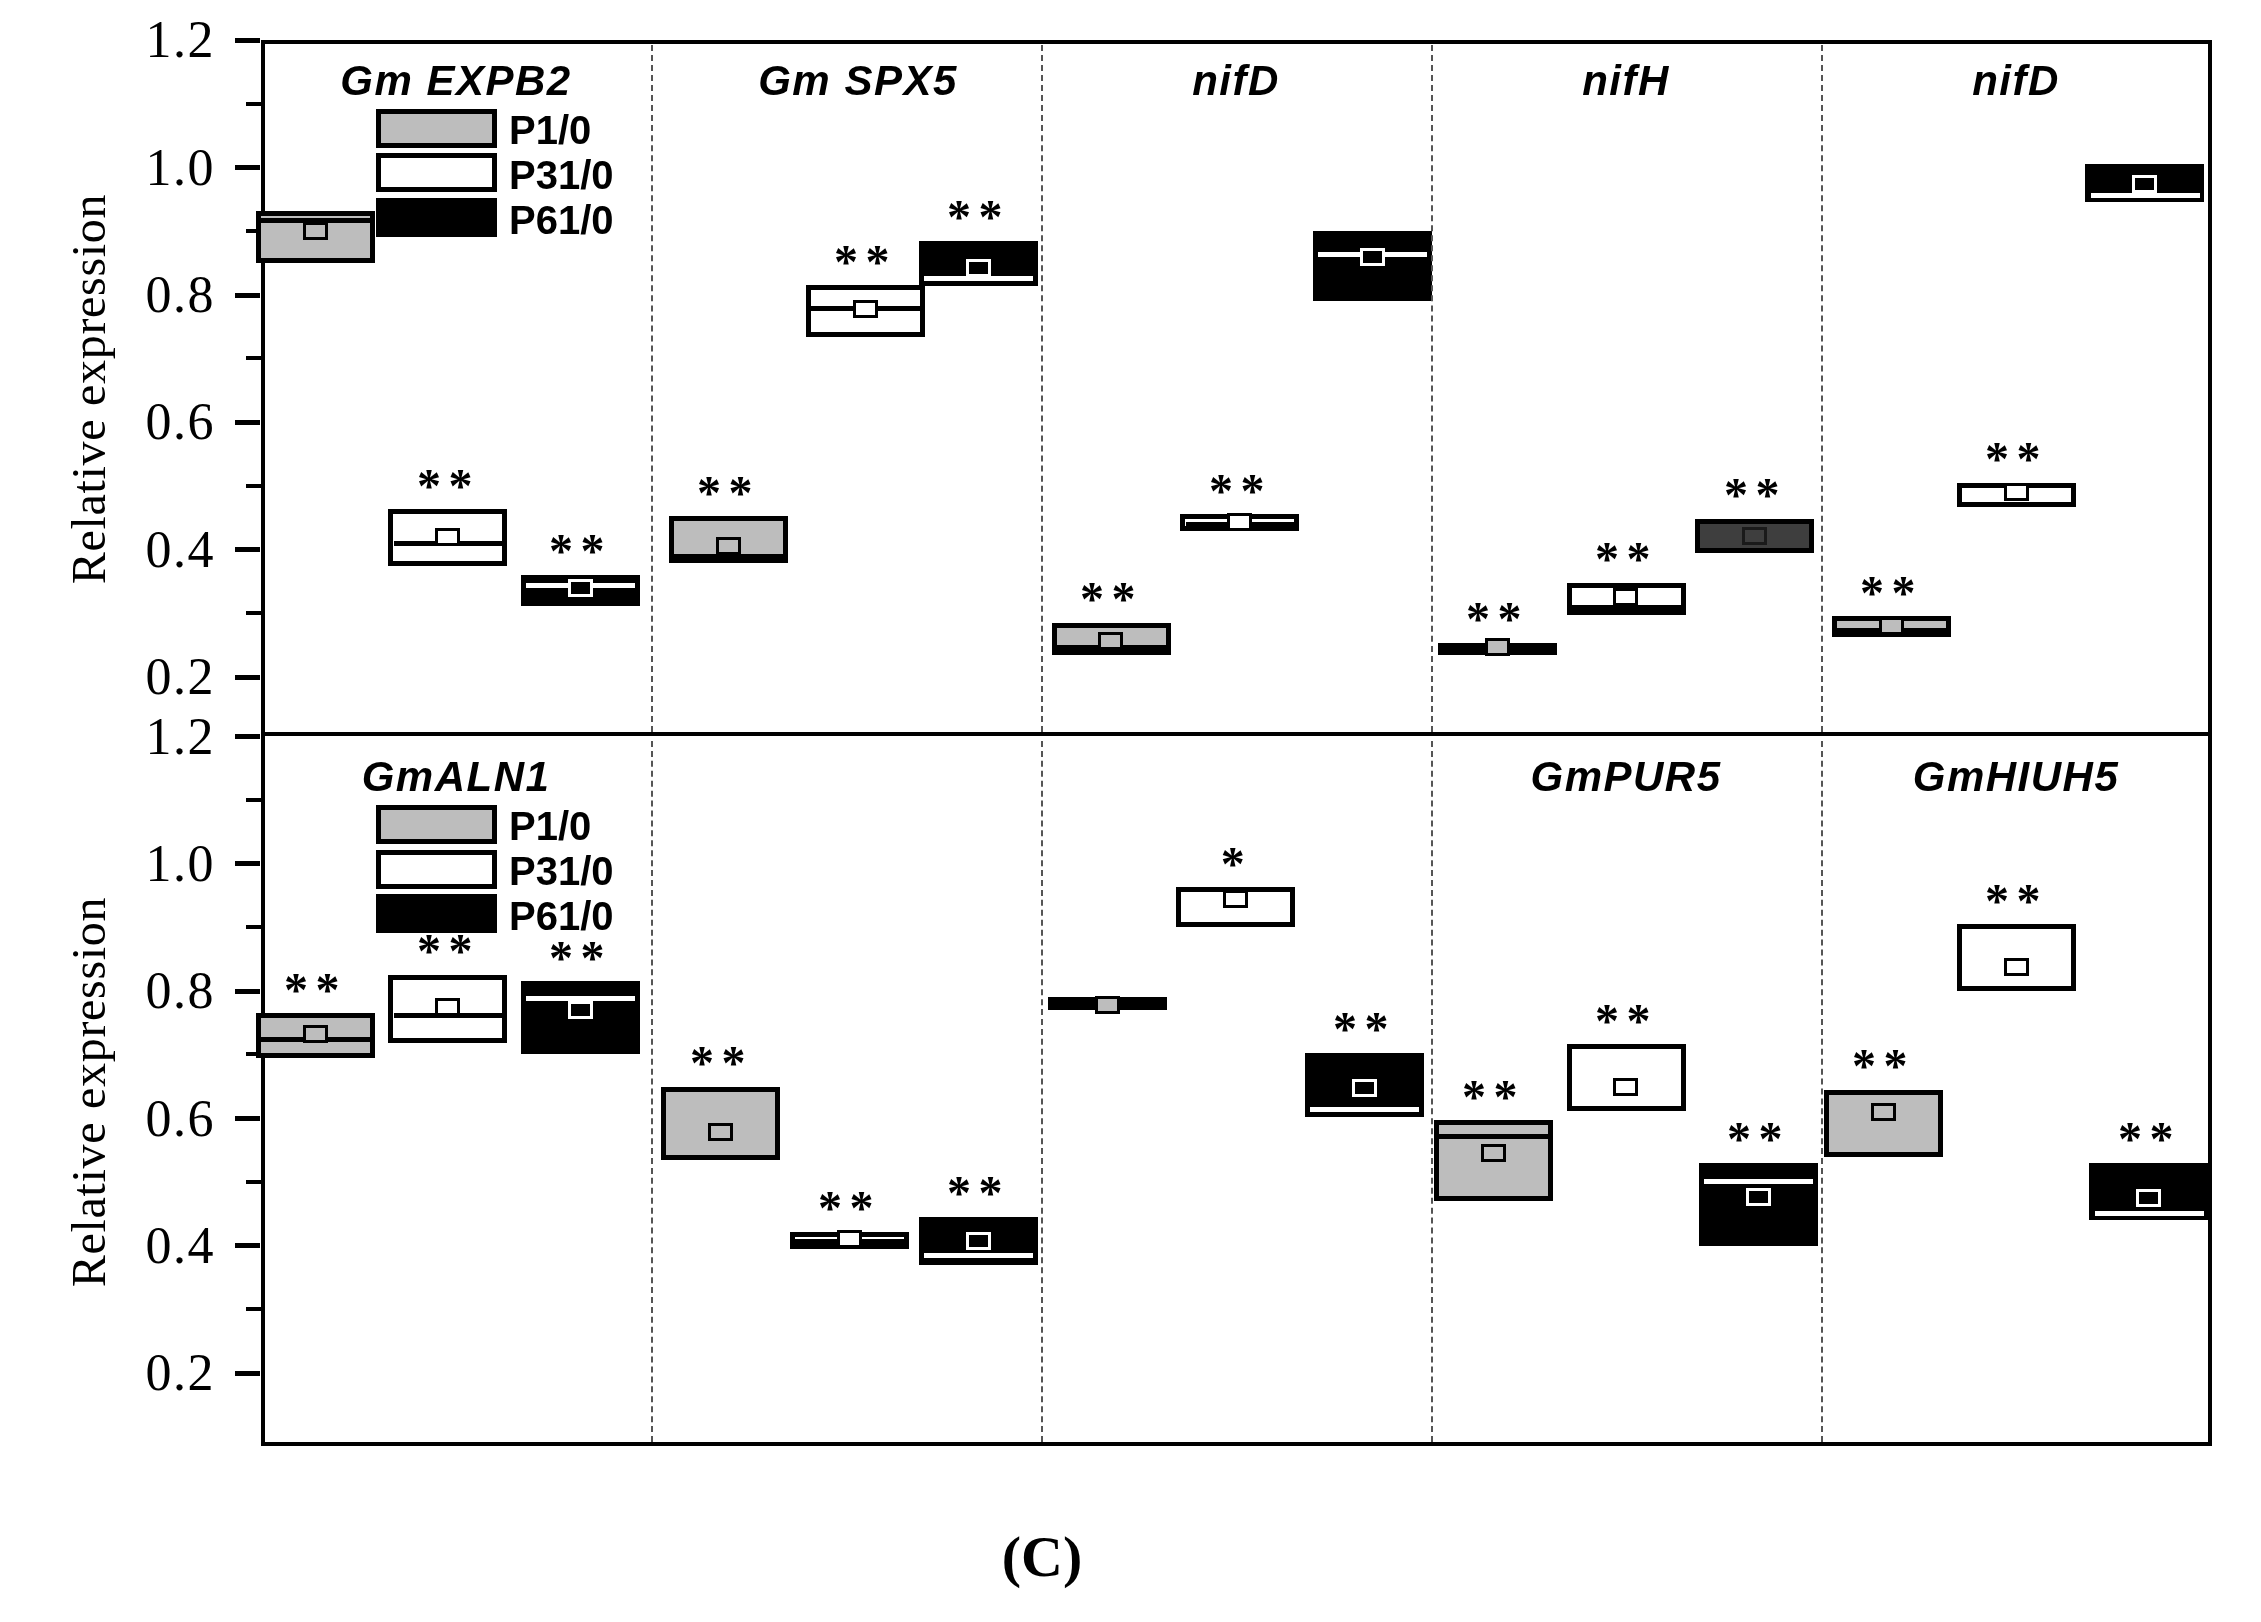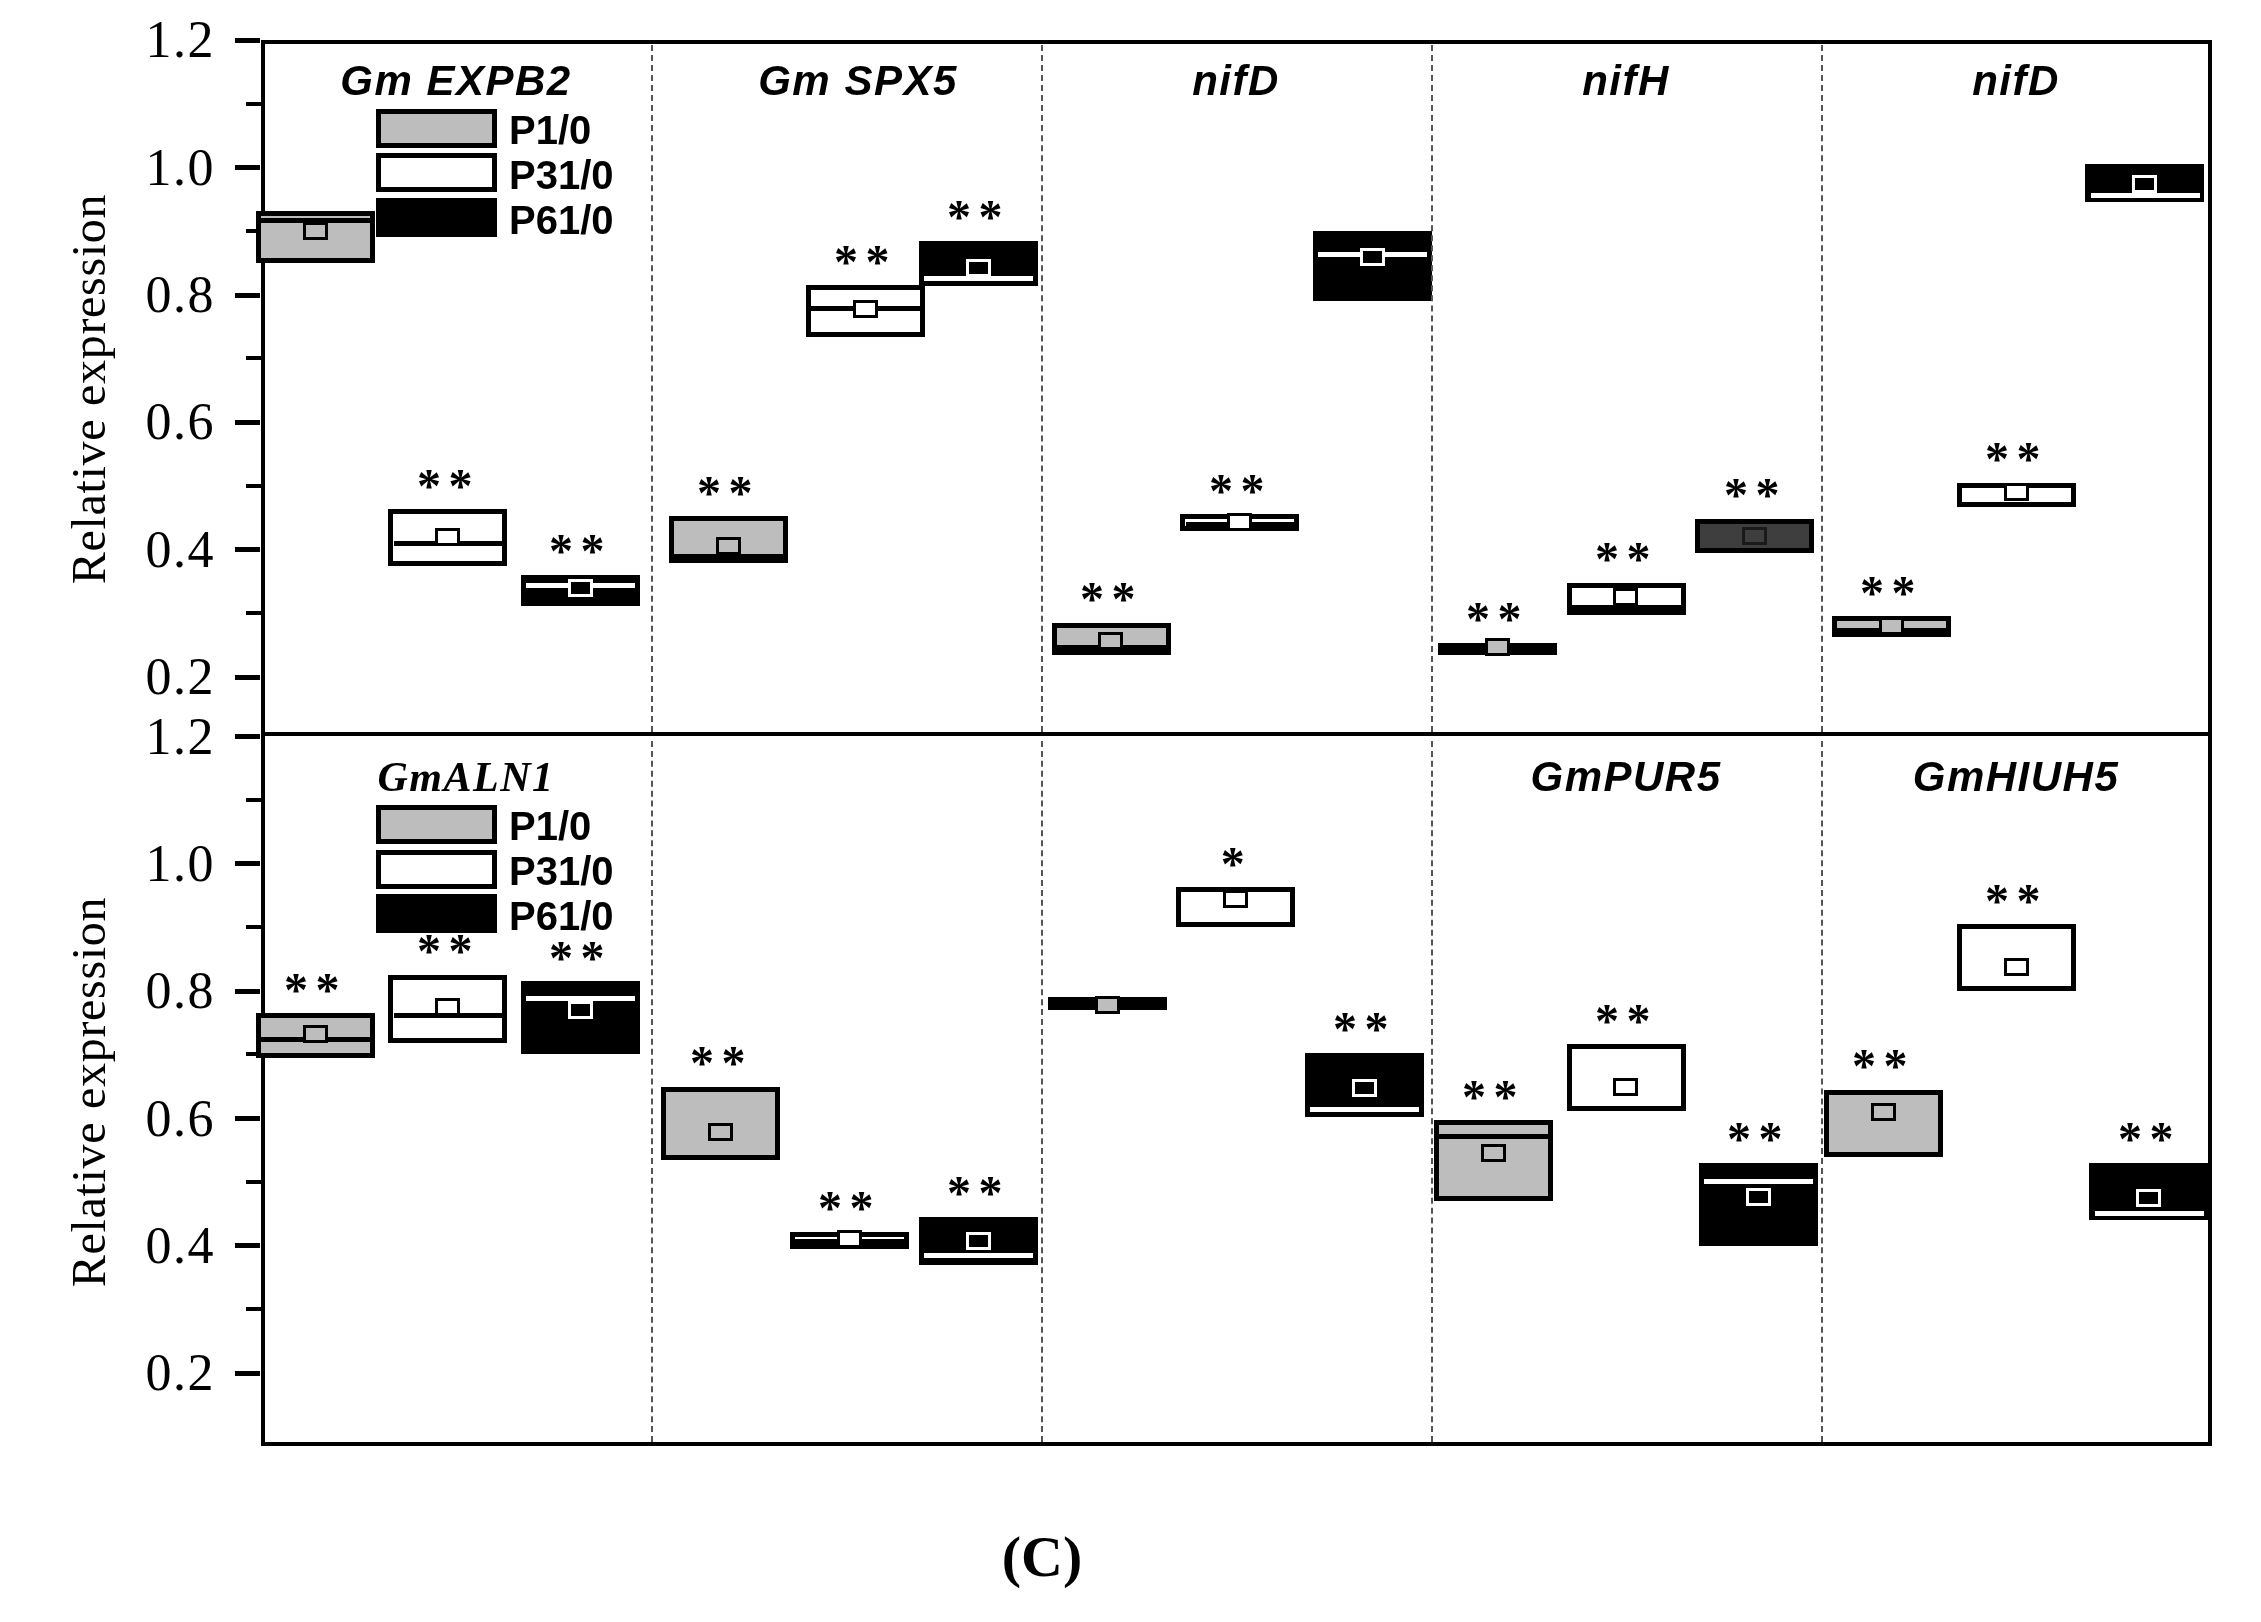--- a/index.html
+++ b/index.html
@@ -132,21 +132,21 @@
     <div class="ticklab" style="left: 74px; top: 1089px; width: 141px;">0.6</div>
     <div class="tick" style="left: 235px; top: 1243px; width: 25px;"></div>
     <div class="ticklab" style="left: 74px; top: 1216px; width: 141px;">0.4</div>
     <div class="tick" style="left: 235px; top: 1371px; width: 25px;"></div>
     <div class="ticklab" style="left: 74px; top: 1343px; width: 141px;">0.2</div>
     <div class="tick" style="left: 246px; top: 798px; width: 15px; height: 3.7px;"></div>
     <div class="tick" style="left: 246px; top: 925px; width: 15px; height: 3.7px;"></div>
     <div class="tick" style="left: 246px; top: 1052px; width: 15px; height: 3.7px;"></div>
     <div class="tick" style="left: 246px; top: 1180px; width: 15px; height: 3.7px;"></div>
     <div class="tick" style="left: 246px; top: 1307px; width: 15px; height: 3.7px;"></div>
-    <div class="ptitle" style="left: 271px; top: 753px; width: 390px; font-family: Liberation Serif, serif;">GmALN1</div>
+    <div class="ptitle" style="left: 261px; top: 753px; width: 390px;">GmALN1</div>
     <div class="lgsw" style="left: 376px; top: 805px; width: 121px; height: 39px; background: rgb(189, 189, 189);"></div>
     <div class="lglab" style="left: 509px; top: 806px;">P1/0</div>
     <div class="lgsw" style="left: 376px; top: 850px; width: 121px; height: 39px; background: rgb(255, 255, 255);"></div>
     <div class="lglab" style="left: 509px; top: 851px;">P31/0</div>
     <div class="lgsw" style="left: 376px; top: 894px; width: 121px; height: 39px; background: rgb(0, 0, 0);"></div>
     <div class="lglab" style="left: 509px; top: 896px;">P61/0</div>
     <div class="box" style="left: 256px; top: 1013px; width: 119px; height: 45px; background: rgb(189, 189, 189);"></div>
     <div class="median" style="left: 261px; top: 1037px; width: 109px; background: rgb(0, 0, 0);"></div>
     <div class="meanm" style="left: 303px; top: 1025px; width: 25px; height: 18px; background: rgb(189, 189, 189); border-color: rgb(0, 0, 0);"></div>
     <div class="sig" style="left: 226px; top: 966px; width: 179px;">**</div>

